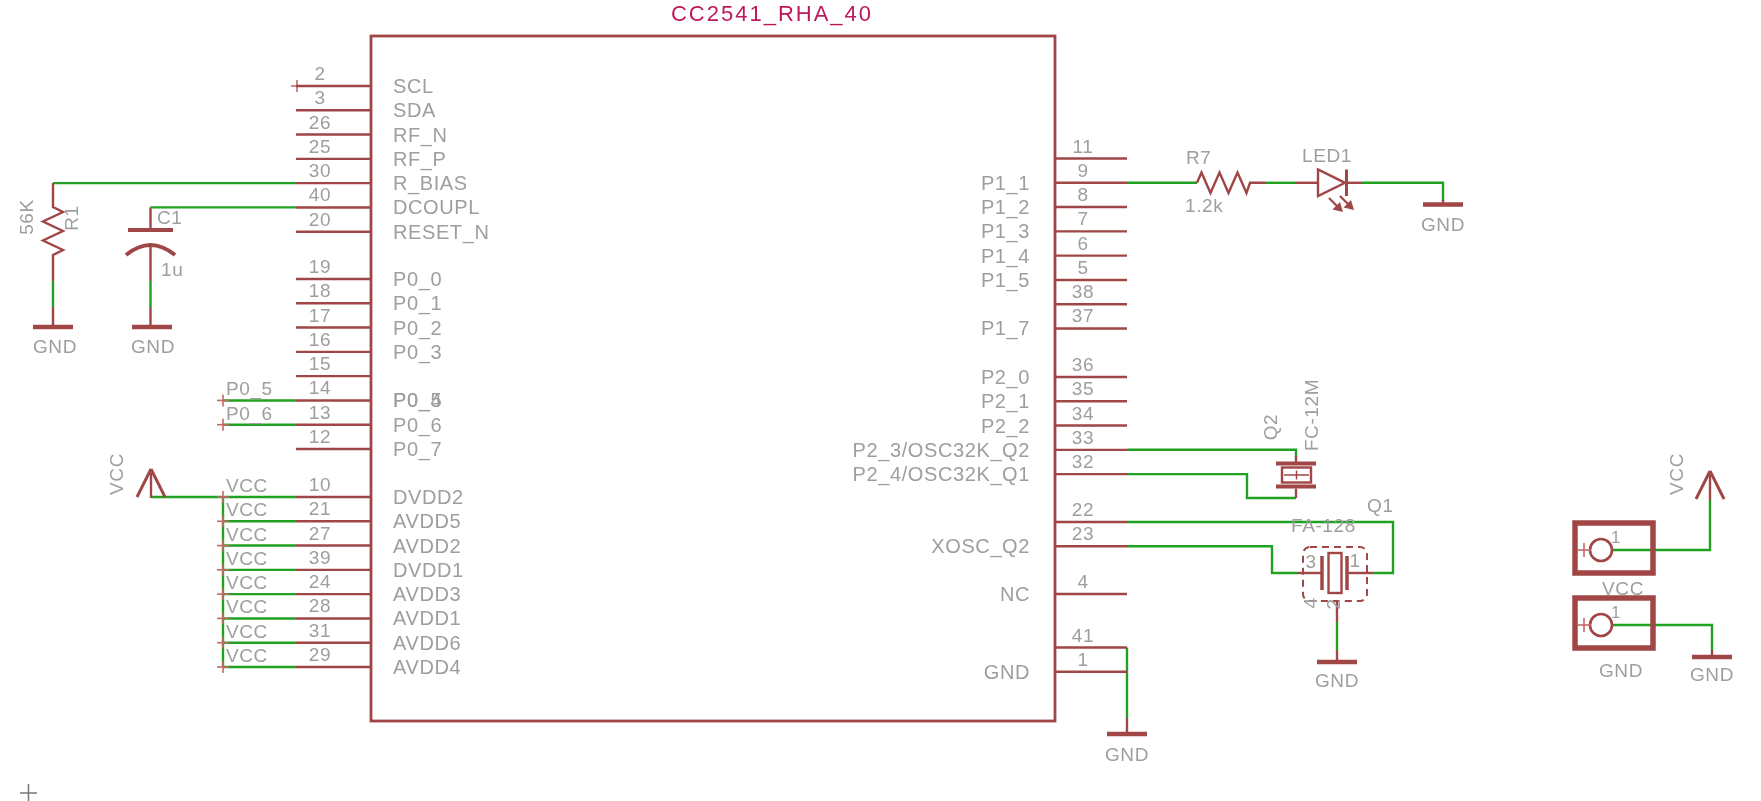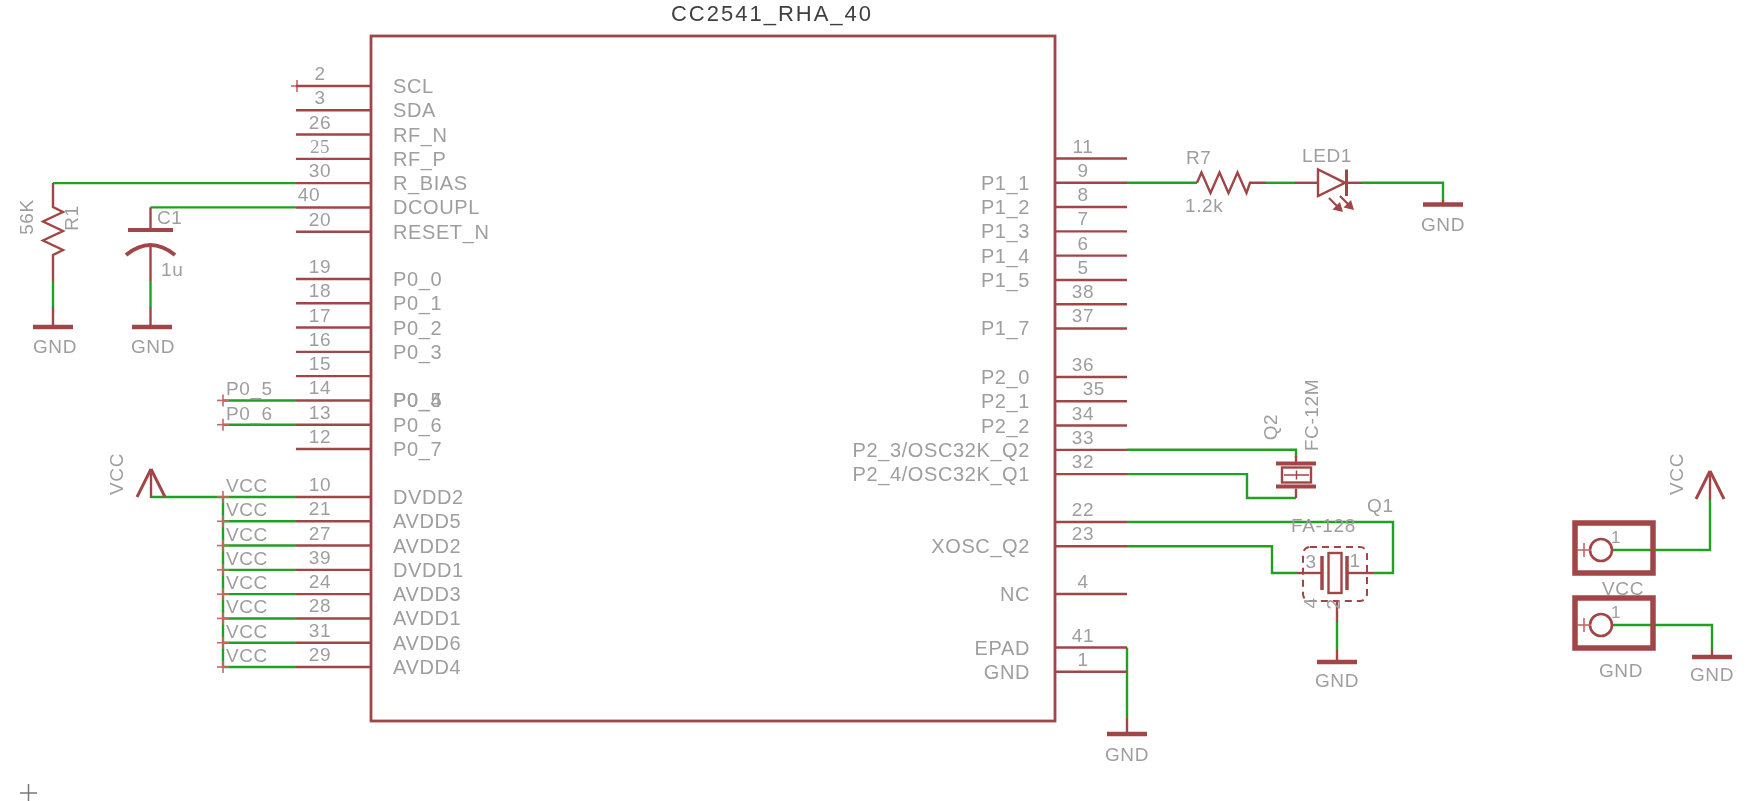--- a/index.html
+++ b/index.html
@@ -1,20 +1,20 @@
 <!DOCTYPE html>
 <html><head>
 <meta charset="utf-8">
 <style>
   html,body{margin:0;padding:0;background:#ffffff;}
   #page{position:relative;width:1761px;height:801px;background:#ffffff;overflow:hidden;
         font-family:"Liberation Sans","DejaVu Sans",sans-serif;}
   #wires{position:absolute;left:0;top:0;}
   .t{position:absolute;color:#9E9E9E;font-size:19px;letter-spacing:.6px;line-height:20px;white-space:nowrap;}
-  .title{font-size:22px;letter-spacing:2px;color:#404040;width:240px;text-align:center;line-height:24px;}
+  .title{font-size:22px;letter-spacing:2px;color:#be185d;width:240px;text-align:center;line-height:24px;}
   .pin-name{font-size:20px;line-height:22px;}
   .num{text-align:center;}
   .ctr{text-align:center;}
   .rot{transform:rotate(-90deg);transform-origin:center center;text-align:center;}
   .sym{stroke:#A14646;fill:none;}
   .net{stroke:#21A121;fill:none;}
   .cross{stroke:#C46868;}
   .fillr{fill:#A14646;stroke:none;}
 </style>
 </head>
@@ -262,25 +262,25 @@
   <div class="t" style="left:1611px;top:603px;font-size:17px;">1</div>
   <div class="t ctr" style="left:1586px;top:661px;width:70px;">GND</div>
   <div class="t ctr" style="left:1677px;top:665px;width:70px;">GND</div>
 
 <div class="t num" style="left:294px;top:64px;width:52px;">2</div>
     <div class="t pin-name" style="left:393px;top:75px;">SCL</div>
     <div class="t num" style="left:294px;top:88.285px;width:52px;">3</div>
     <div class="t pin-name" style="left:393px;top:99.285px;">SDA</div>
     <div class="t num" style="left:294px;top:112.57px;width:52px;">26</div>
     <div class="t pin-name" style="left:393px;top:123.57px;">RF_N</div>
-    <div class="t num" style="left:294px;top:136.85500000000002px;width:52px;font-family:Liberation Serif, serif;">25</div>
+    <div class="t num" style="left:294px;top:136.85500000000002px;width:52px;">25</div>
     <div class="t pin-name" style="left:393px;top:147.85500000000002px;">RF_P</div>
     <div class="t num" style="left:294px;top:161.14px;width:52px;">30</div>
     <div class="t pin-name" style="left:393px;top:172.14px;">R_BIAS</div>
-    <div class="t num" style="left:283px;top:185.425px;width:52px;">40</div>
+    <div class="t num" style="left:294px;top:185.425px;width:52px;">40</div>
     <div class="t pin-name" style="left:393px;top:196.425px;">DCOUPL</div>
     <div class="t num" style="left:294px;top:209.71px;width:52px;">20</div>
     <div class="t pin-name" style="left:393px;top:220.71px;">RESET_N</div>
     <div class="t num" style="left:294px;top:257px;width:52px;">19</div>
     <div class="t pin-name" style="left:393px;top:268px;">P0_0</div>
     <div class="t num" style="left:294px;top:281.285px;width:52px;">18</div>
     <div class="t pin-name" style="left:393px;top:292.285px;">P0_1</div>
     <div class="t num" style="left:294px;top:305.57px;width:52px;">17</div>
     <div class="t pin-name" style="left:393px;top:316.57px;">P0_2</div>
     <div class="t num" style="left:294px;top:329.855px;width:52px;">16</div>
@@ -328,30 +328,29 @@
     <div class="t pin-name" style="left:700px;top:220.35500000000002px;width:330px;text-align:right;">P1_3</div>
     <div class="t num" style="left:1061px;top:233.64px;width:44px;">6</div>
     <div class="t pin-name" style="left:700px;top:244.64px;width:330px;text-align:right;">P1_4</div>
     <div class="t num" style="left:1061px;top:257.925px;width:44px;">5</div>
     <div class="t pin-name" style="left:700px;top:268.925px;width:330px;text-align:right;">P1_5</div>
     <div class="t num" style="left:1061px;top:282.21000000000004px;width:44px;">38</div>
     <div class="t num" style="left:1061px;top:306.495px;width:44px;">37</div>
     <div class="t pin-name" style="left:700px;top:317.495px;width:330px;text-align:right;">P1_7</div>
     <div class="t num" style="left:1061px;top:355px;width:44px;">36</div>
     <div class="t pin-name" style="left:700px;top:366px;width:330px;text-align:right;">P2_0</div>
-    <div class="t num" style="left:1061px;top:379.285px;width:44px;text-align:right;">35</div>
+    <div class="t num" style="left:1061px;top:379.285px;width:44px;">35</div>
     <div class="t pin-name" style="left:700px;top:390.285px;width:330px;text-align:right;">P2_1</div>
     <div class="t num" style="left:1061px;top:403.57px;width:44px;">34</div>
     <div class="t pin-name" style="left:700px;top:414.57px;width:330px;text-align:right;">P2_2</div>
     <div class="t num" style="left:1061px;top:427.855px;width:44px;">33</div>
     <div class="t pin-name" style="left:700px;top:438.855px;width:330px;text-align:right;">P2_3/OSC32K_Q2</div>
     <div class="t num" style="left:1061px;top:452.14px;width:44px;">32</div>
     <div class="t pin-name" style="left:700px;top:463.14px;width:330px;text-align:right;">P2_4/OSC32K_Q1</div>
     <div class="t num" style="left:1061px;top:500px;width:44px;">22</div>
     <div class="t num" style="left:1061px;top:524.285px;width:44px;">23</div>
     <div class="t pin-name" style="left:700px;top:535.285px;width:330px;text-align:right;">XOSC_Q2</div>
     <div class="t num" style="left:1061px;top:572px;width:44px;">4</div>
     <div class="t pin-name" style="left:700px;top:583px;width:330px;text-align:right;">NC</div>
     <div class="t num" style="left:1061px;top:625.5px;width:44px;">41</div>
-    <div class="t pin-name" style="left:700px;top:636.5px;width:330px;text-align:right;">EPAD</div>
     <div class="t num" style="left:1061px;top:649.785px;width:44px;">1</div>
     <div class="t pin-name" style="left:700px;top:660.785px;width:330px;text-align:right;">GND</div>
   </div>
 
 </body></html>

